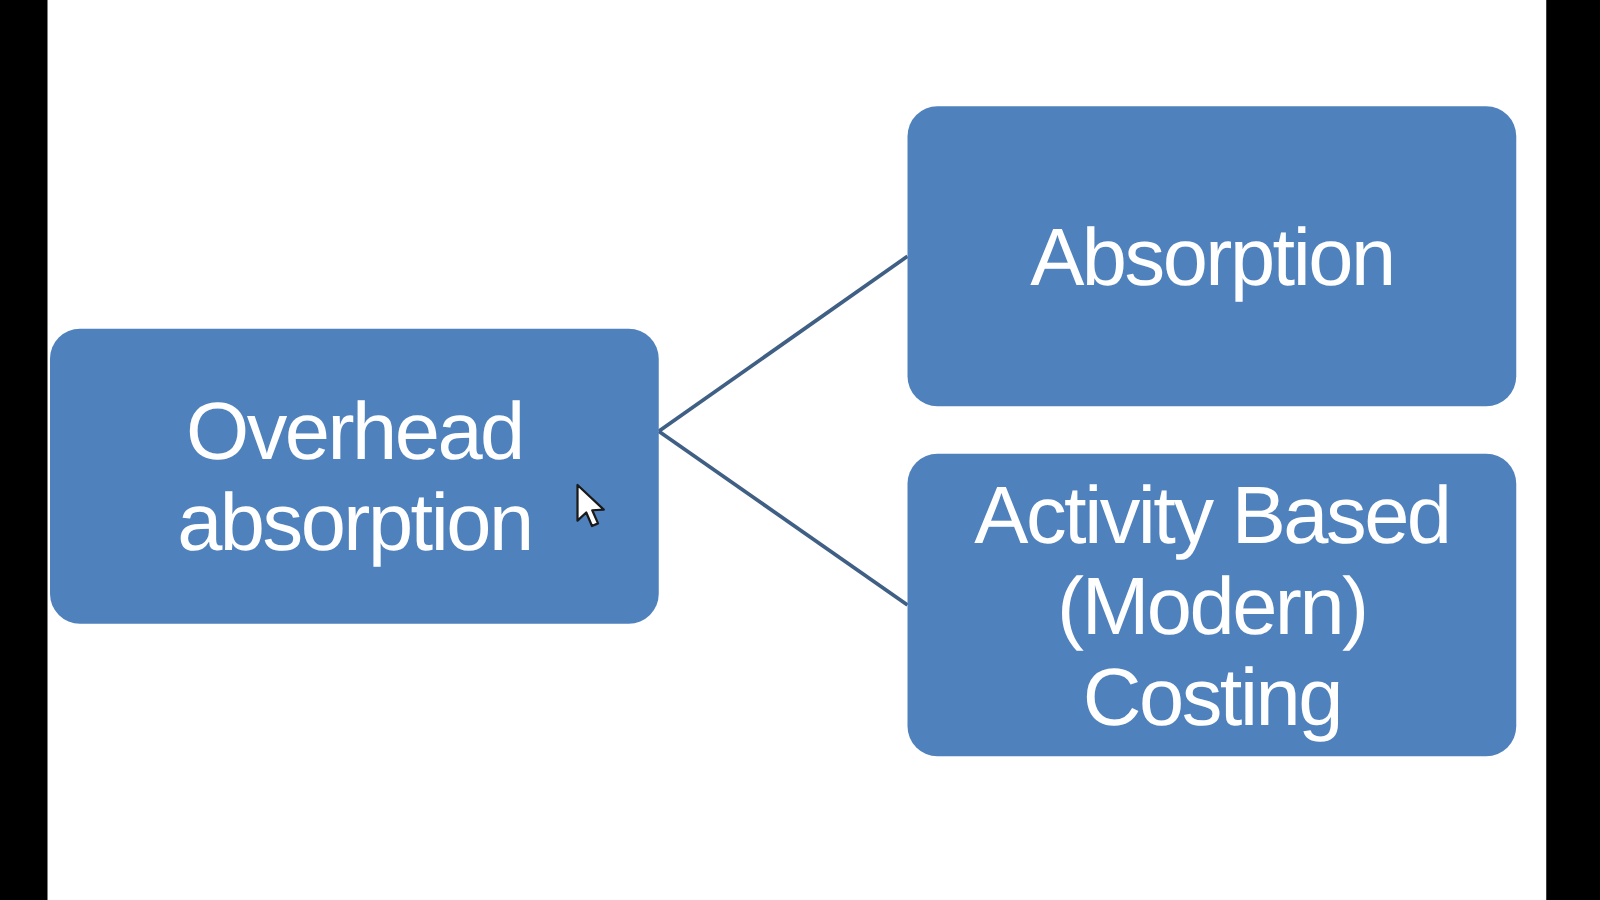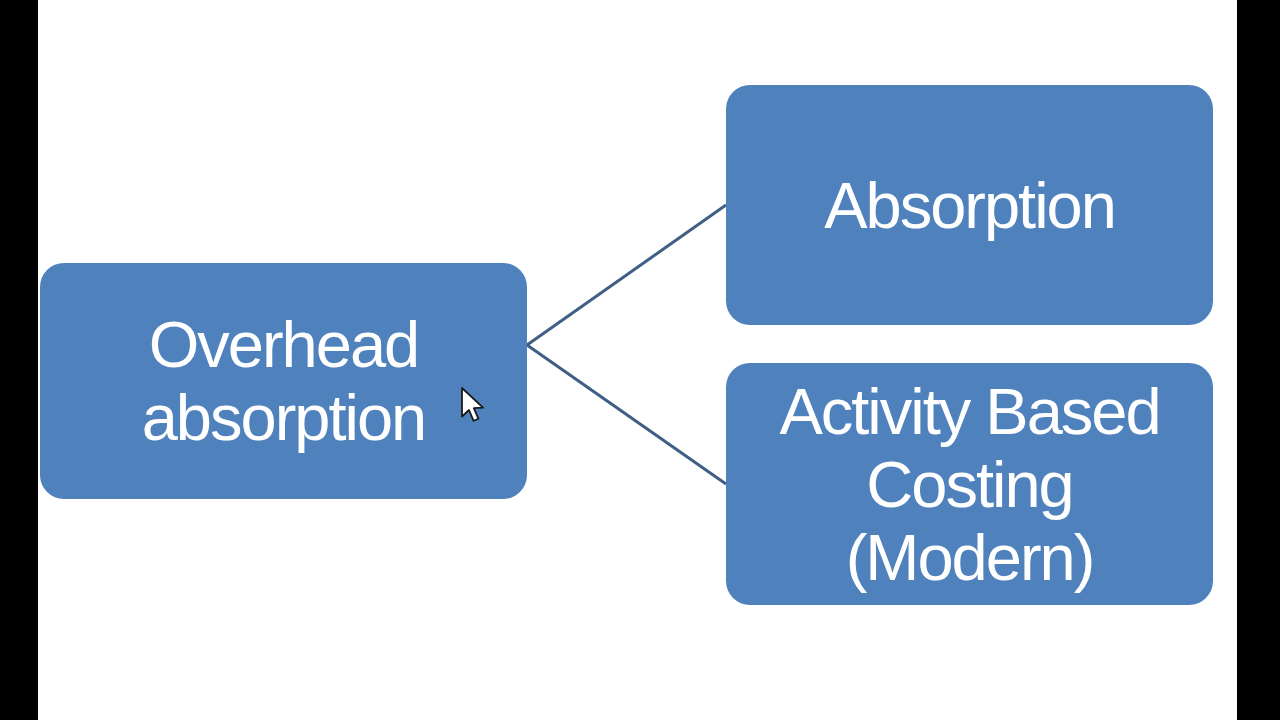--- a/index.html
+++ b/index.html
@@ -93,21 +93,21 @@
     <span>Overhead</span>
     <span>absorption</span>
   </div>
 
   <div class="node traditional">
     <span>Absorption</span>
   </div>
 
   <div class="node modern">
     <span>Activity Based</span>
+    <span>(Modern)</span>
     <span>Costing</span>
-    <span>(Modern)</span>
   </div>
 
   <svg class="cursor" width="26" height="38" viewBox="0 0 26 38" xmlns="http://www.w3.org/2000/svg">
     <path d="M2,2 L2,30.5 L9,24 L13.6,34.8 L18.4,32.7 L13.8,22.2 L23,21.7 Z" fill="#ffffff" stroke="#1a1a1a" stroke-width="1.8" stroke-linejoin="round"></path>
   </svg>
 
 </div>
 
 </body></html>

